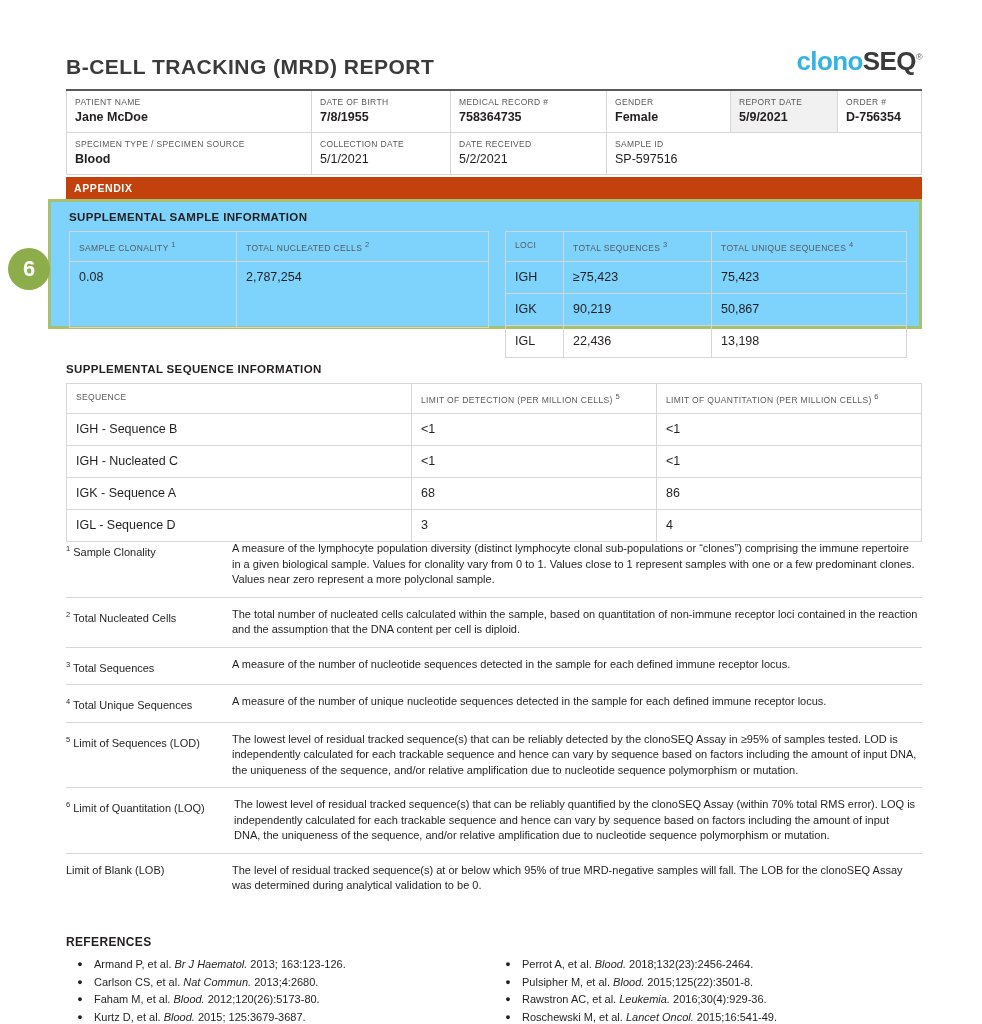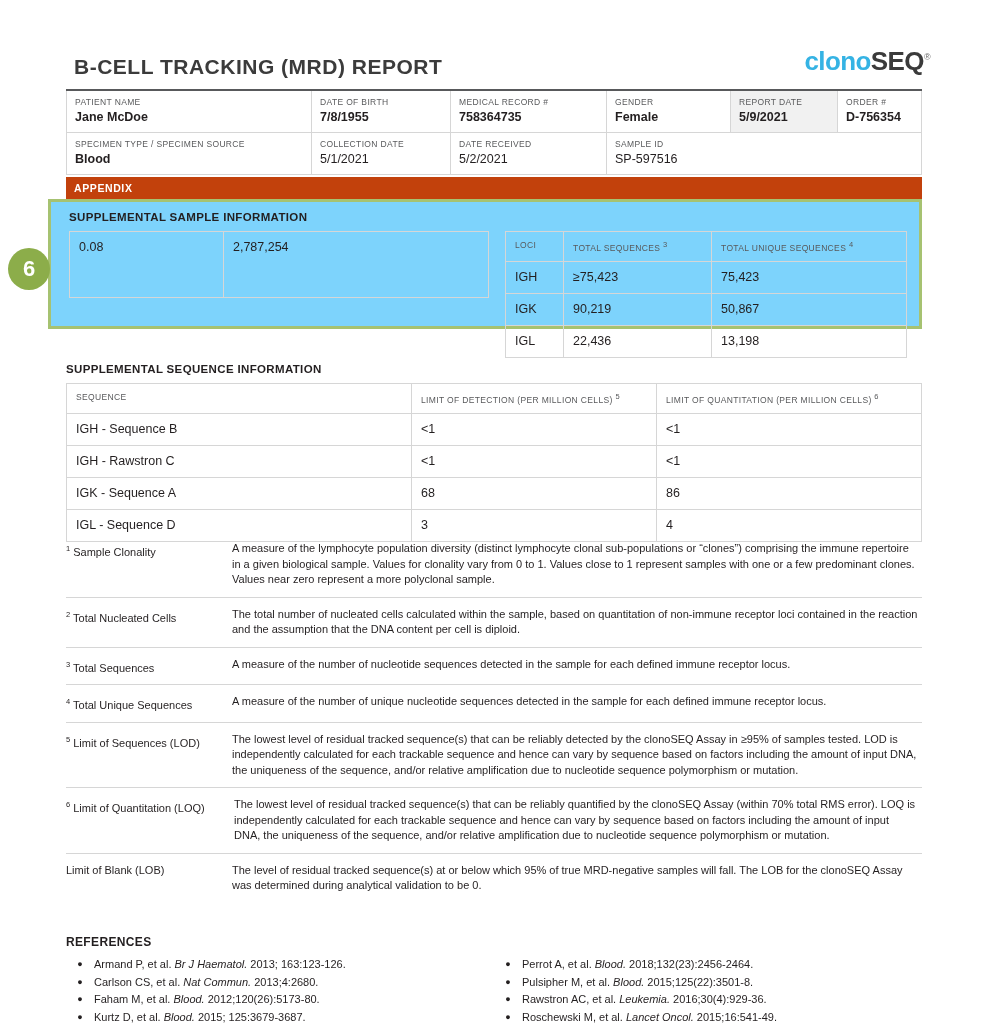--- a/index.html
+++ b/index.html
@@ -7,21 +7,21 @@
     width: 982px; height: 1024px;
     background: #ffffff;
     font-family: "Liberation Sans", sans-serif;
     color: #231f20;
     overflow: hidden;
   }
   .page { position: relative; width: 982px; height: 1024px; }
 
   
   .report-header {
-    position: absolute; left: 74px; top: 52px; width: 856px; height: 36px;
+    position: absolute; left: 66px; top: 52px; width: 856px; height: 36px;
   }
   .report-title {
     font-size: 21px; font-weight: bold; letter-spacing: 0.5px;
     color: #3b3b3b; line-height: 30px;
   }
   .logo {
     position: absolute; right: 0; top: -6px;
     font-size: 26px; font-weight: bold; letter-spacing: -0.6px;
     white-space: nowrap;
   }
@@ -199,20 +199,24 @@
     <span>APPENDIX</span>
   </div>
 
   <div class="badge">6</div>
 
   <div class="callout">
     <div class="section-title">SUPPLEMENTAL SAMPLE INFORMATION</div>
 
     <table class="grid tbl-clonality">
       <tbody>
+          <tr>
+        <th style="width:167px"><span>SAMPLE CLONALITY</span> <sup>1</sup></th>
+        <th><span>TOTAL NUCLEATED CELLS</span> <sup>2</sup></th>
+      </tr>
       <tr>
         <td class="tall">0.08</td>
         <td class="tall">2,787,254</td>
       </tr>
     </tbody>
       </table>
 
     <table class="grid tbl-loci">
       <tbody>
           <tr>
@@ -246,21 +250,21 @@
       <th style="width:345px"><span>SEQUENCE</span></th>
       <th style="width:245px"><span>LIMIT OF DETECTION (PER MILLION CELLS)</span> <sup>5</sup></th>
       <th><span>LIMIT OF QUANTITATION (PER MILLION CELLS)</span> <sup>6</sup></th>
     </tr>
     <tr>
       <td>IGH - Sequence B</td>
       <td>&lt;1</td>
       <td>&lt;1</td>
     </tr>
     <tr>
-      <td>IGH - Rawstron C</td>
+      <td>IGH - Nucleated C</td>
       <td>&lt;1</td>
       <td>&lt;1</td>
     </tr>
     <tr>
       <td>IGK - Sequence A</td>
       <td>68</td>
       <td>86</td>
     </tr>
     <tr>
       <td>IGL - Sequence D</td>

